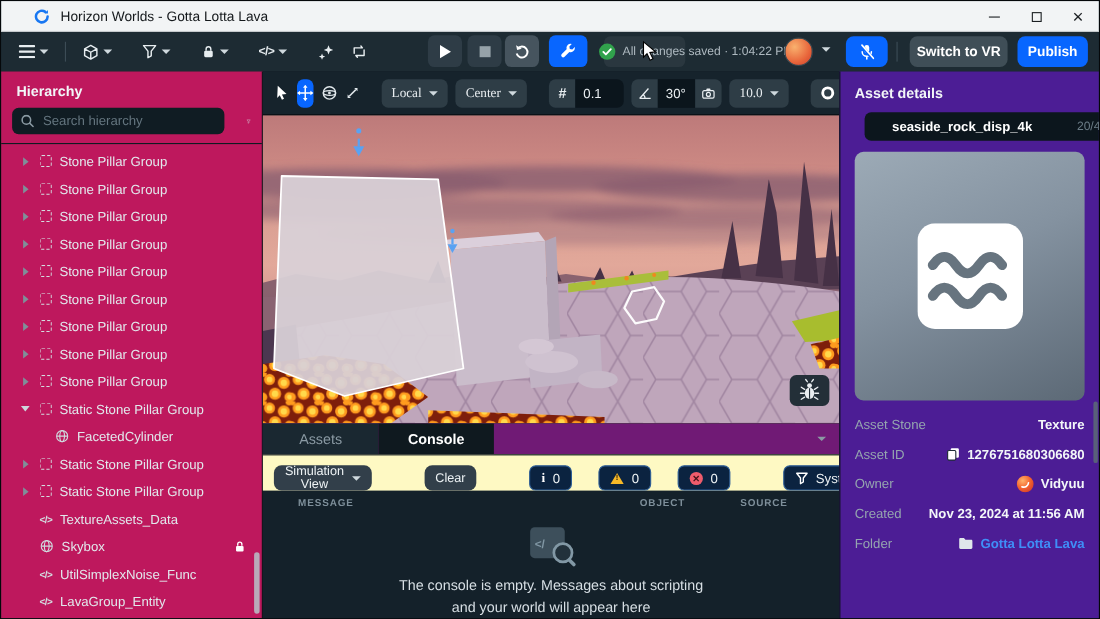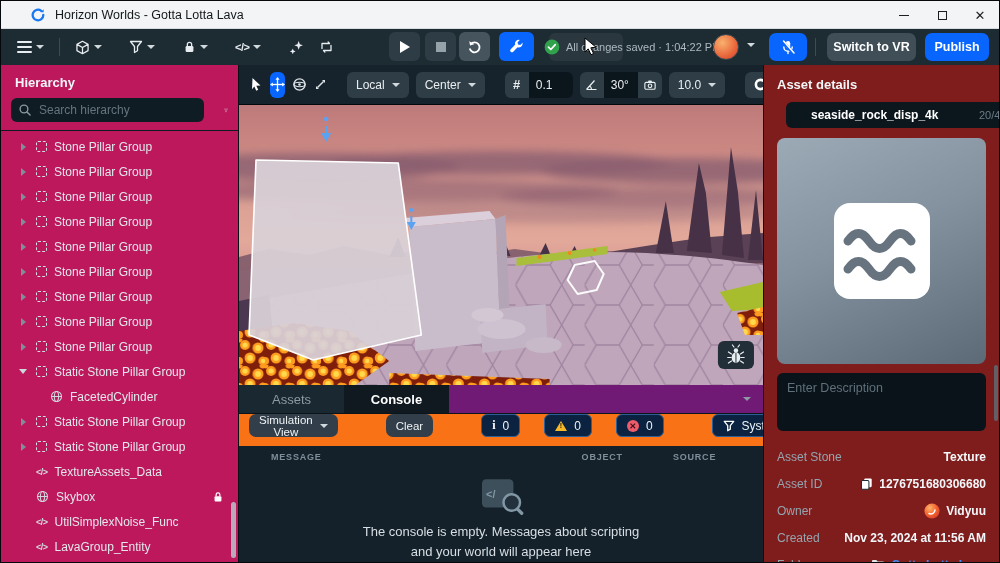--- a/index.html
+++ b/index.html
@@ -33,59 +33,59 @@
   .status-text{font-size:11px;color:#aeb9c0;}
   .avatar{position:absolute;left:712px;top:5px;width:26px;height:26px;border-radius:50%;background:radial-gradient(circle at 35% 32%,#f9b16e,#e8643a 62%,#c9402e);border:1px solid #3a4850;}
   .av-caret{position:absolute;left:746px;top:14px;}
   .pillbtn{position:absolute;top:4px;height:28px;border-radius:7px;display:flex;align-items:center;justify-content:center;font-size:12.5px;color:#fff;border:none;}
   .micbtn{left:768px;width:38px;background:#0866ff;}
   .vrbtn{left:826px;width:89px;background:#3f4e57;font-weight:bold;}
   .pubbtn{left:924px;width:64px;background:#0866ff;font-weight:bold;}
   
   .sidebar{position:absolute;left:0;top:64px;bottom:0;width:238px;background:#be185d;border-right:1px solid #0a1217;}
   .center{position:absolute;left:238px;top:64px;bottom:0;width:524px;background:#121d25;}
-  .rightpanel{position:absolute;left:762px;top:64px;bottom:0;right:0;background:#7f1d1d;border-left:1px solid #0a1217;padding:10px 13px;}
+  .rightpanel{position:absolute;left:762px;top:64px;bottom:0;right:0;background:#4c1d95;border-left:1px solid #0a1217;padding:10px 13px;}
   
   .hier-title{padding:10px 14px 6px;font-size:13px;font-weight:bold;color:#f2f6f8;}
   .search-row{display:flex;align-items:center;gap:20px;padding:2px 10px 8px;border-bottom:1px solid #0e1a21;}
   .search-box{flex:1;display:flex;align-items:center;gap:6px;background:#101c23;border-radius:6px;height:24px;padding:0 8px;}
   .search-box input{flex:1;background:transparent;border:none;outline:none;color:#c8d2d8;font-size:12px;font-family:inherit;}
   .search-box input::placeholder{color:#64757f;}
   .hlist{padding-top:3px;}
   .hrow{display:flex;align-items:center;height:25px;gap:7px;color:#e2e8ec;font-size:12px;}
   .hcaret{width:12px;display:flex;justify-content:center;}
   .tri-r{width:0;height:0;border-top:4px solid transparent;border-bottom:4px solid transparent;border-left:5px solid #7f8f99;display:inline-block;}
   .tri-d{width:0;height:0;border-left:4px solid transparent;border-right:4px solid transparent;border-top:5px solid #cdd7dc;display:inline-block;}
   .hi-group{width:11px;height:11px;border:1.3px dashed #d4dde1;border-radius:2px;display:inline-block;}
   .hi-script{font-size:9px;font-weight:bold;color:#d4dde1;letter-spacing:-0.5px;}
   .hrow .lock{margin-left:auto;margin-right:14px;display:flex;}
   .vscroll{position:absolute;border-radius:3px;background:#b9c3c9;opacity:.85;}
   
   .vp-toolbar{height:40px;background:#16232c;display:flex;align-items:center;gap:7px;padding:0 10px;border-bottom:1px solid #05080a;}
   .ibtn{width:26px;height:26px;border-radius:6px;background:transparent;border:none;display:flex;align-items:center;justify-content:center;padding:0;}
   .ibtn.active{background:#0866ff;}
   .vp-div{width:1px;height:20px;background:#3a4a54;margin:0 3px;}
-  .vp-dd{height:26px;border:none;border-radius:6px;background:#2e3d46;color:#e9eef1;font-size:12px;display:flex;align-items:center;gap:7px;padding:0 9px;font-family:Liberation Sans, sans-serif;}
+  .vp-dd{height:26px;border:none;border-radius:6px;background:#2e3d46;color:#e9eef1;font-size:12px;display:flex;align-items:center;gap:7px;padding:0 9px;font-family:Liberation Serif, serif;}
   .field-group{display:flex;align-items:center;}
   .chip{width:24px;height:26px;background:#2e3d46;border-radius:6px 0 0 6px;display:flex;align-items:center;justify-content:center;border:none;color:#e9eef1;}
   .chip.rt{border-radius:0 6px 6px 0;}
   .vp-field{width:44px;height:26px;background:#0b151c;border:none;border-radius:0;color:#e9eef1;font-size:12px;padding:0 7px;font-family:inherit;outline:none;}
   .vp-field.sm{width:34px;}
   .clip-label{color:#b9c4ca;font-size:11px;margin-left:-2px;}
   
   .scene{position:relative;height:280px;overflow:hidden;background:#c98a85;}
   .scene svg{display:block;width:100%;height:100%;}
   
   .console{position:absolute;left:0;top:320px;right:0;bottom:0;display:flex;flex-direction:column;background:#14212a;}
   .tabbar{height:28px;background:#701a75;display:flex;align-items:stretch;}
   .tab{width:105px;display:flex;align-items:center;justify-content:center;font-size:13px;border:none;font-family:inherit;}
   .tab.inactive{background:#1a2831;color:#8b9aa4;}
   .tab.active{background:#0f191f;color:#fff;font-weight:bold;}
   .tab-caret{margin-left:auto;margin-right:12px;display:flex;align-items:center;}
-  .con-toolbar{height:33px;background:#f97316;display:flex;align-items:flex-start;gap:24px;padding:0 10px;border-top:1px solid #0b141a;}
+  .con-toolbar{height:33px;background:#fef9c3;display:flex;align-items:flex-end;gap:24px;padding:0 10px;border-top:1px solid #0b141a;}
   .con-dd{height:23px;background:#323f4a;border:none;border-radius:7px;color:#eef3f5;font-size:11.5px;display:flex;align-items:center;gap:7px;padding:0 10px;font-family:inherit;}
   .badge{height:23px;display:inline-flex;align-items:center;gap:7px;padding:0 10px;border:1px solid #2e5e96;border-radius:6px;background:#0b2340;color:#eef3f5;font-size:12px;border-style:solid;font-family:inherit;}
   .badge .info-i{font-weight:bold;font-size:12px;color:#fff;font-family:"Liberation Serif",serif;}
   .warn-tri{width:0;height:0;border-left:6px solid transparent;border-right:6px solid transparent;border-bottom:10px solid #f7b928;position:relative;display:inline-block;}
   .warn-tri::after{content:"!";position:absolute;left:-1.5px;top:1px;font-size:7px;font-weight:bold;color:#20150a;}
   .err-circ{width:12px;height:12px;border-radius:50%;background:#ee5c6c;color:#3d1016;font-size:8.5px;font-weight:bold;display:inline-flex;align-items:center;justify-content:center;}
   .con-div{width:1px;height:18px;background:#3a4a54;}
   .con-header{height:22px;display:flex;align-items:center;font-size:9px;letter-spacing:.8px;color:#7e8f9a;font-weight:bold;}
   .con-body{flex:1;display:flex;flex-direction:column;align-items:center;overflow:hidden;}
   .empty-msg{width:300px;text-align:center;font-size:13px;color:#d7dfe4;line-height:1.55;margin-top:6px;}
@@ -659,21 +659,20 @@
     </div>
 
     <div class="preview">
       <svg width="96" height="96" viewBox="0 0 96 96">
         <rect x="0" y="0" width="96" height="96" rx="16" fill="#fff"></rect>
         <path d="M14 38 q10.5 -15 21 0 t21 0 t21 0" fill="none" stroke="#67747f" stroke-width="9" stroke-linecap="round"></path>
         <path d="M14 66 q10.5 -15 21 0 t21 0 t21 0" fill="none" stroke="#67747f" stroke-width="9" stroke-linecap="round"></path>
       </svg>
     </div>
 
-    <textarea class="desc" placeholder="Enter Description" style=""></textarea>
 
     <div class="props" id="prop-list">
         <div class="prow">
           <span class="plabel">Asset Stone</span>
           <span class="pval">
             <span>Texture</span>
           </span>
         </div>
         <div class="prow">
           <span class="plabel">Asset ID</span>

